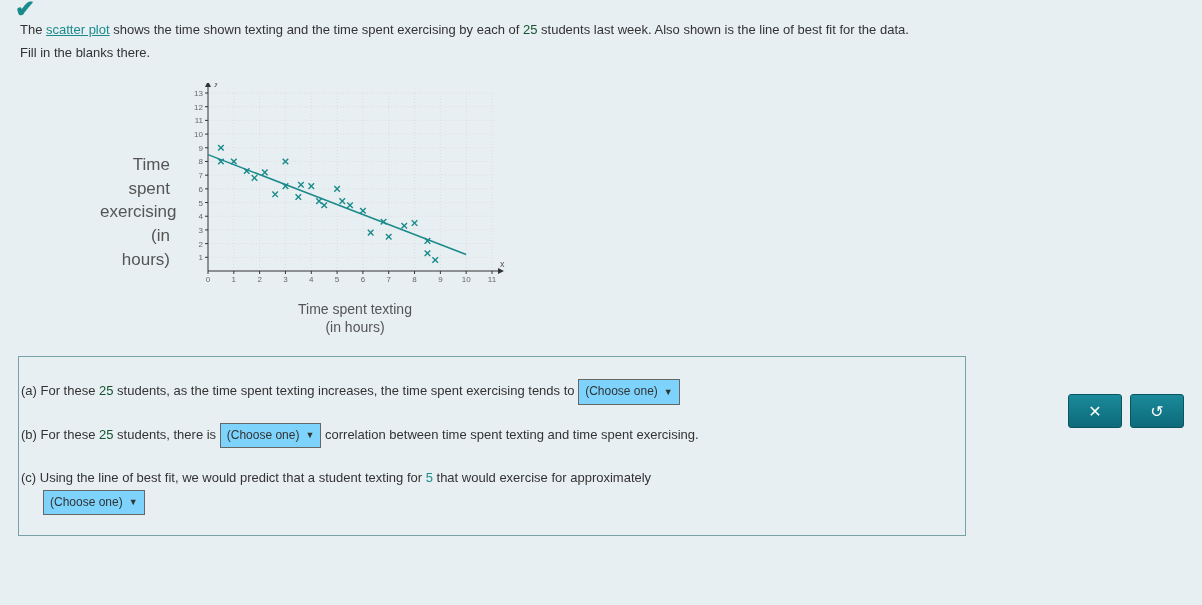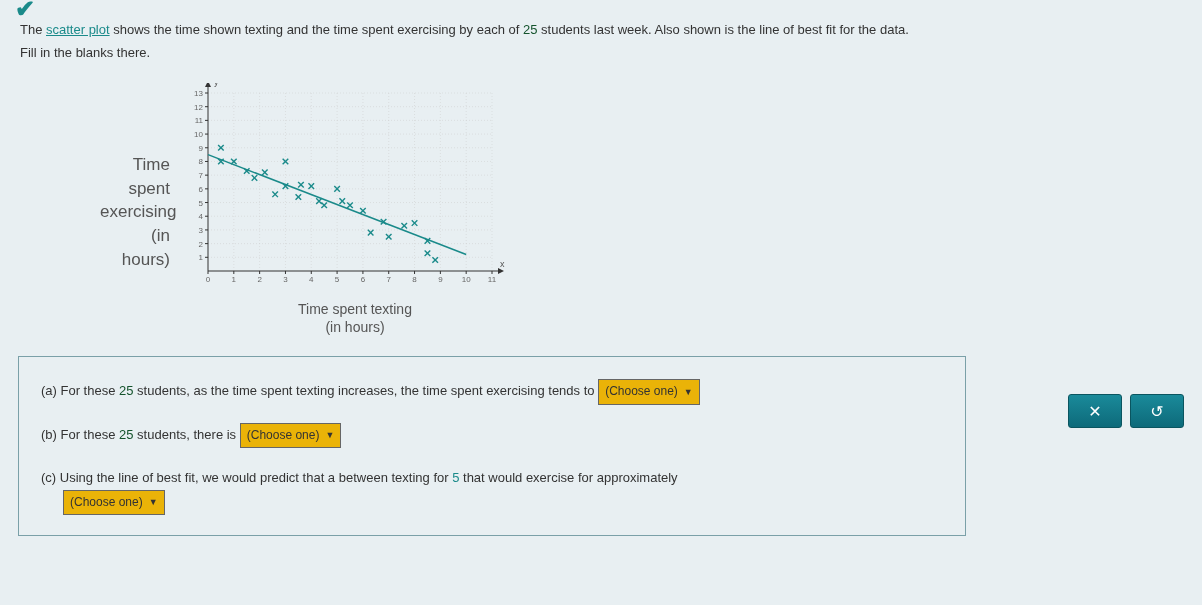--- a/index.html
+++ b/index.html
@@ -53,34 +53,34 @@
     text-align: center;
     font-size: 14px;
     color: #555;
     margin-top: 4px;
     margin-left: 20px;
     line-height: 1.3;
   }
   .questions-box {
     margin: 10px 18px 0 18px;
     border: 1px solid #7aa0a8;
-    padding: 14px 22px;
+    padding: 14px 2px;
     width: 948px;
   }
   .q-row {
     margin: 8px 0 18px 0;
     line-height: 1.8;
     font-size: 13px;
   }
   .q-row:last-child { margin-bottom: 6px; }
   .dropdown {
     display: inline-flex;
     align-items: center;
     border: 1px solid #666;
-    background: #eab308;
+    background: #7dd3fc;
     padding: 1px 6px;
     font-size: 12px;
     cursor: pointer;
     vertical-align: baseline;
   }
   .dropdown .caret {
     margin-left: 6px;
     font-size: 9px;
   }
   .action-buttons {
@@ -277,23 +277,24 @@
       <span>(Choose one)</span>
       <span class="caret">▼</span>
     </span>
   </div>
   <div class="q-row">
     <span>(b)</span><span> For these </span><span class="num25">25</span><span> students, there is </span>
     <span class="dropdown">
       <span>(Choose one)</span>
       <span class="caret">▼</span>
     </span>
+    <span> correlation between time spent texting and time spent exercising.</span>
   </div>
   <div class="q-row">
-    <span>(c)</span><span> Using the line of best fit, we would predict that a between texting for </span><span class="num5">5</span><span> that would exercise for approximately</span><br>
+    <span>(c)</span><span> Using the line of best fit, we would predict that a student texting for </span><span class="num5">5</span><span> that would exercise for approximately</span><br>
     <span class="dropdown" style="margin-left:22px;">
       <span>(Choose one)</span>
       <span class="caret">▼</span>
     </span>
   </div>
 </div>
 
 <div class="action-buttons">
   <div class="btn">
     <span>✕</span>

